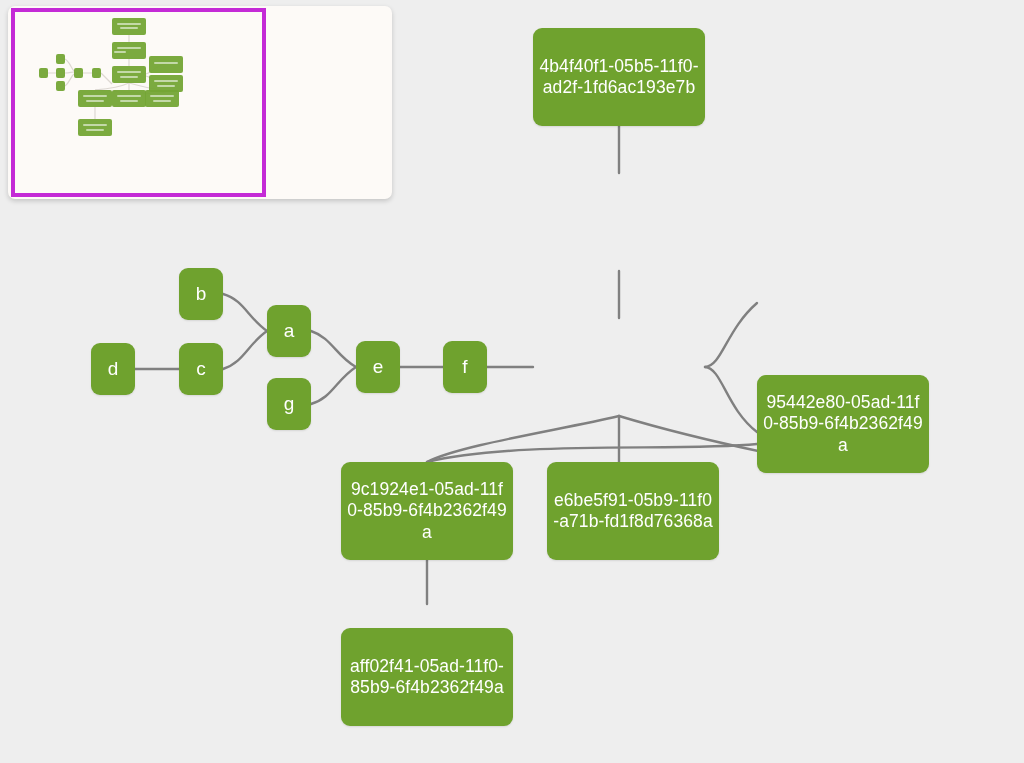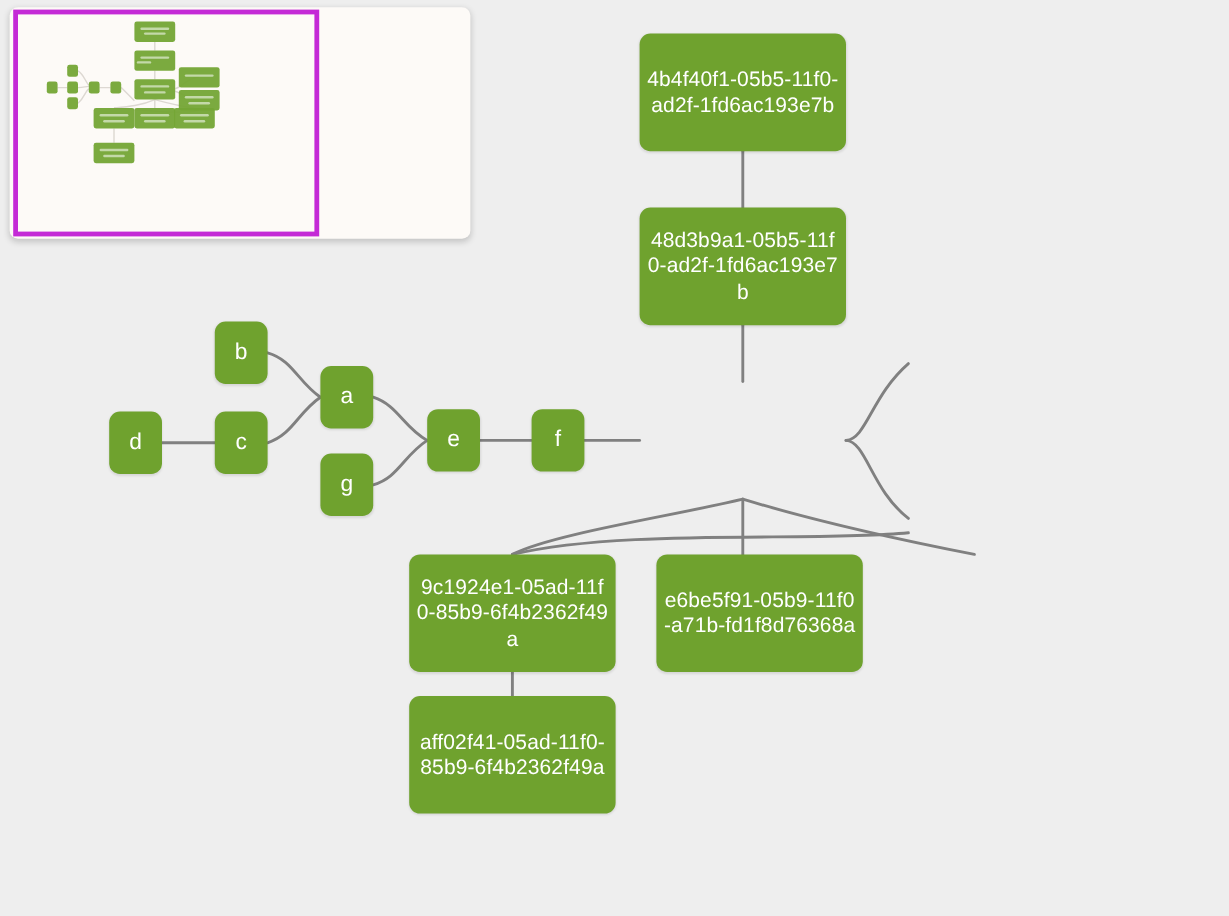--- a/index.html
+++ b/index.html
@@ -136,24 +136,24 @@
 
       <path d="M 311 404 C 332 398, 336 380, 356 367"></path>
 
       <path d="M 400 367 L 443 367"></path>
 
       <path d="M 487 367 L 533 367"></path>
     </g>
   </svg>
 
   <div class="node uuid" style="left:533px;top:28px">4b4f40f1-05b5-11f0-ad2f-1fd6ac193e7b</div>
-  <div class="node uuid" style="left:533px;top:173px">48d3b9a1-05b5-11f0-ad2f-1fd6ac193e7b</div>
+  <div class="node uuid" style="left:757px;top:375px">95442e80-05ad-11f0-85b9-6f4b2362f49a</div>
   <div class="node uuid" style="left:341px;top:462px">9c1924e1-05ad-11f0-85b9-6f4b2362f49a</div>
   <div class="node uuid" style="left:547px;top:462px">e6be5f91-05b9-11f0-a71b-fd1f8d76368a</div>
-  <div class="node uuid" style="left:341px;top:580px">aff02f41-05ad-11f0-85b9-6f4b2362f49a</div>
+  <div class="node uuid" style="left:341px;top:628px">aff02f41-05ad-11f0-85b9-6f4b2362f49a</div>
 
   <div class="node letter" style="left:91px;top:343px">d</div>
   <div class="node letter" style="left:179px;top:343px">c</div>
   <div class="node letter" style="left:179px;top:268px">b</div>
   <div class="node letter" style="left:267px;top:305px">a</div>
   <div class="node letter" style="left:267px;top:378px">g</div>
   <div class="node letter" style="left:356px;top:341px">e</div>
   <div class="node letter" style="left:443px;top:341px">f</div>
 
 </div>

